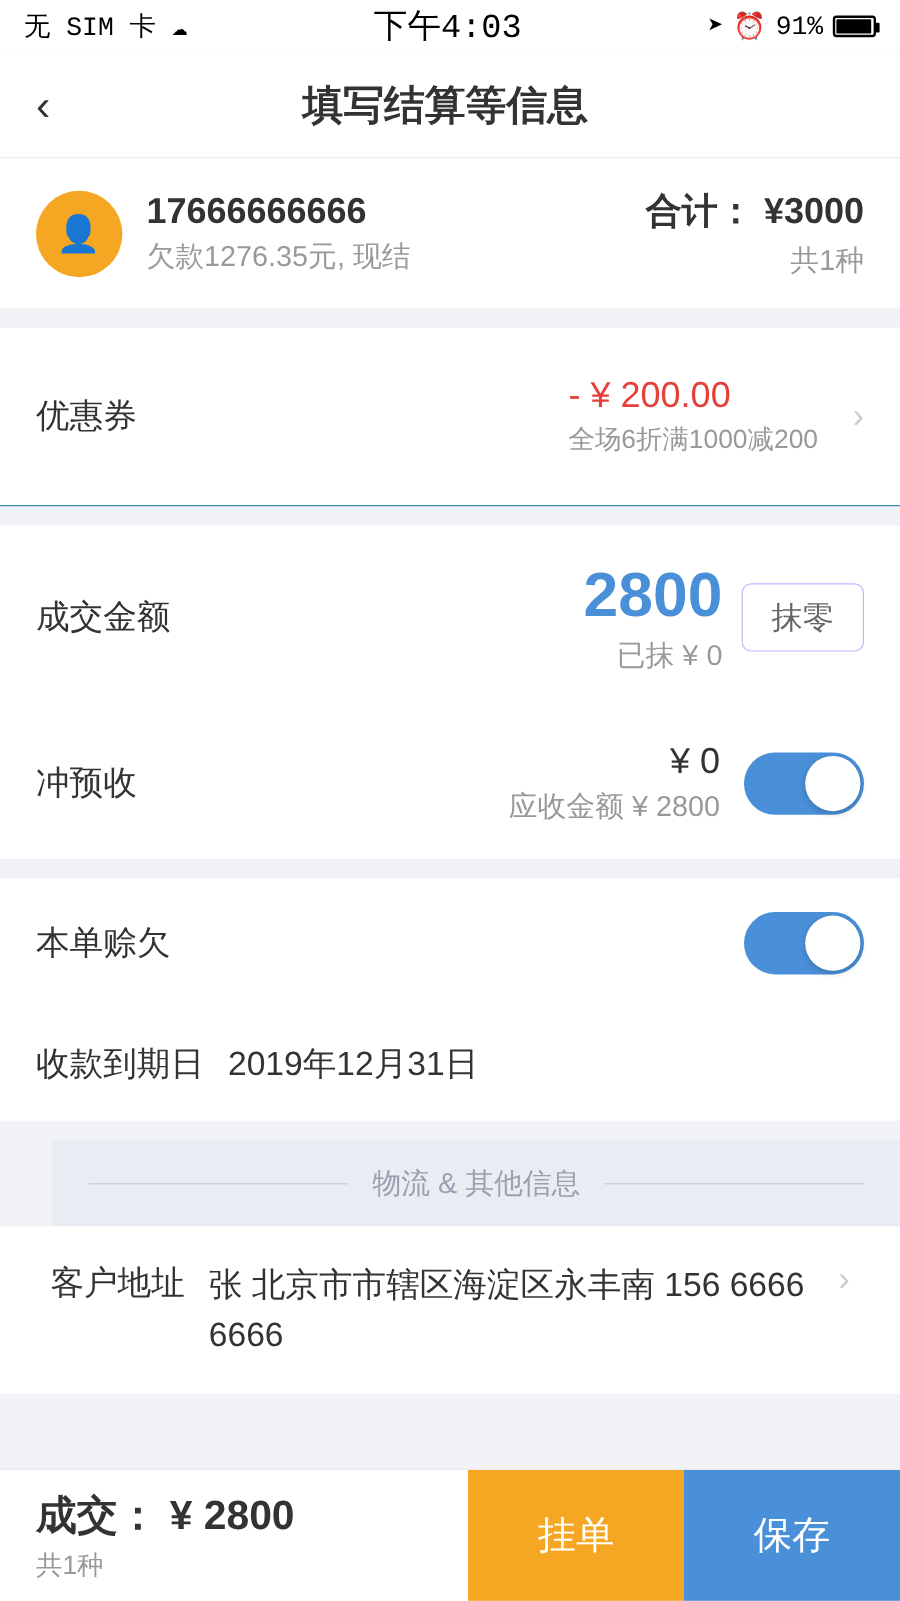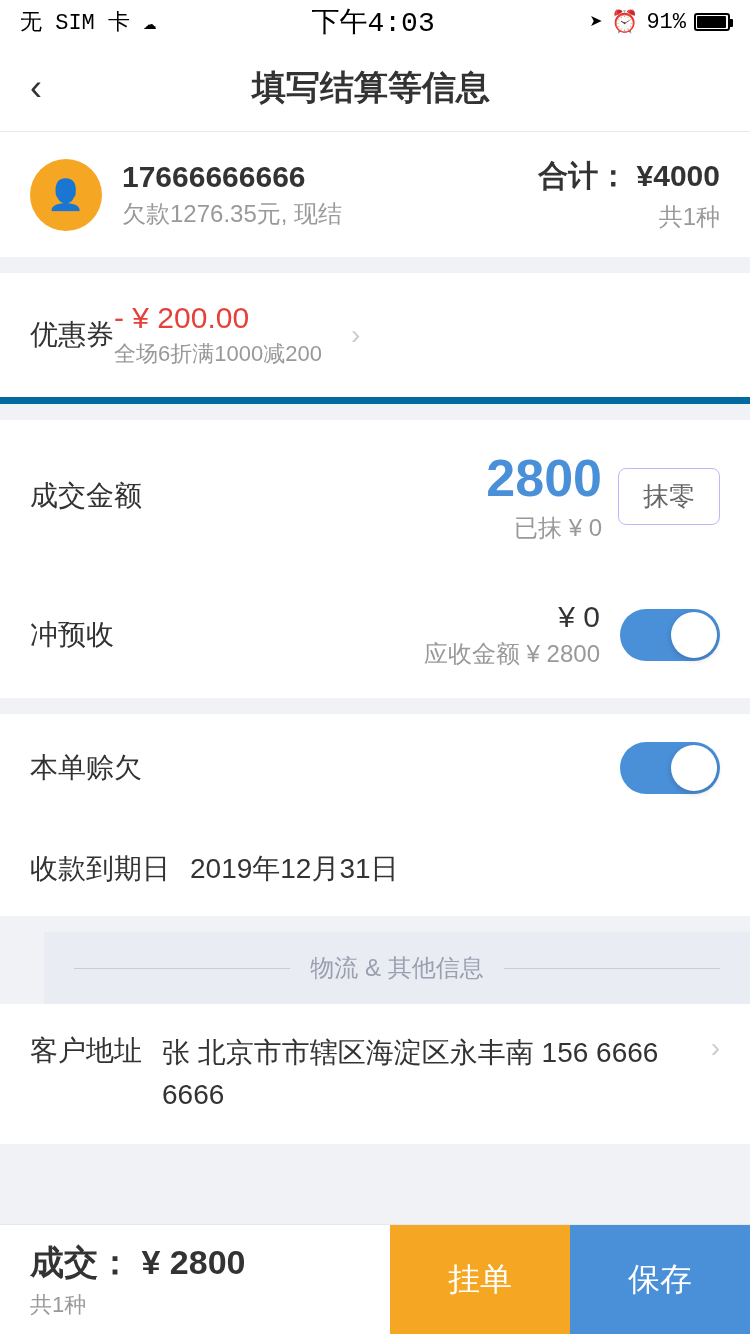--- a/index.html
+++ b/index.html
@@ -109,24 +109,25 @@
     .section-divider {
       height: 16px;
       background: #f0f2f5;
     }
     .row-label { font-size: 28px; color: #333; }
     .chevron { font-size: 28px; color: #ccc; margin-left: 8px; }
 
     
     .coupon-row {
       background: #fff;
-      padding: 28px 30px;
-      display: flex;
-      align-items: center;
-      border-bottom: 7px solid #0369a1;
+      padding: 40px 30px;
+      display: flex;
+      align-items: center;
+      justify-content: space-between;
+      border-bottom: 1px solid #0369a1;
     }
     .coupon-right { display: flex; align-items: center; gap: 21px; }
     .coupon-amount { font-size: 30px; color: #e5413a; font-weight: 500; }
     .coupon-desc { font-size: 22px; color: #999; margin-top: 4px; text-align: right; }
 
     
     .deal-row {
       background: #fff;
       padding: 28px 30px;
       display: flex;
@@ -212,21 +213,21 @@
       background: #c8cad4;
     }
     .section-label-text {
       font-size: 24px;
       color: #9b9faf;
     }
 
     
     .address-row {
       background: #fff;
-      padding: 28px 30px;
+      padding: 28px 42px;
       display: flex;
       align-items: flex-start;
       justify-content: space-between;
     }
     .address-label { font-size: 28px; color: #333; min-width: 100px; }
     .address-value { font-size: 28px; color: #333; flex: 1; margin: 0 20px; line-height: 1.5; }
 
     
     .bottom-area {
       background: #f0f2f5;
@@ -303,21 +304,21 @@
         <span>👤</span>
       </div>
       <div class="customer-info">
         <div class="customer-phone">17666666666</div>
         <div class="customer-sub">欠款1276.35元, 现结</div>
       </div>
     </div>
     <div class="customer-right">
       <div class="total-amount">
         <span>合计：</span>
-        <span>¥4000</span>
+        <span>¥3000</span>
       </div>
       <div class="total-count">共1种</div>
     </div>
   </div>
 </div>
 
 <div class="coupon-row">
   <div class="row-label">优惠券</div>
   <div class="coupon-right">
     <div>

